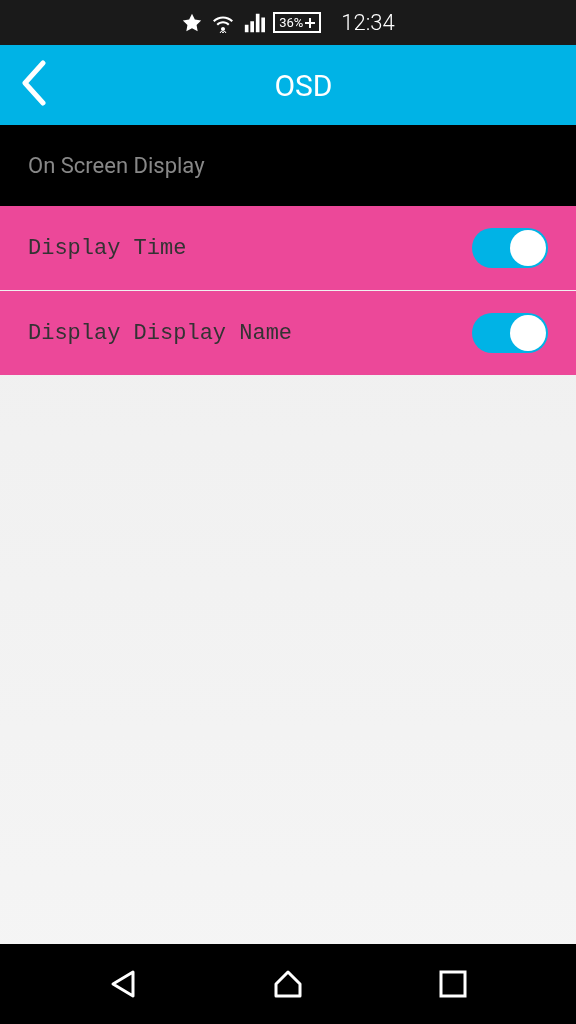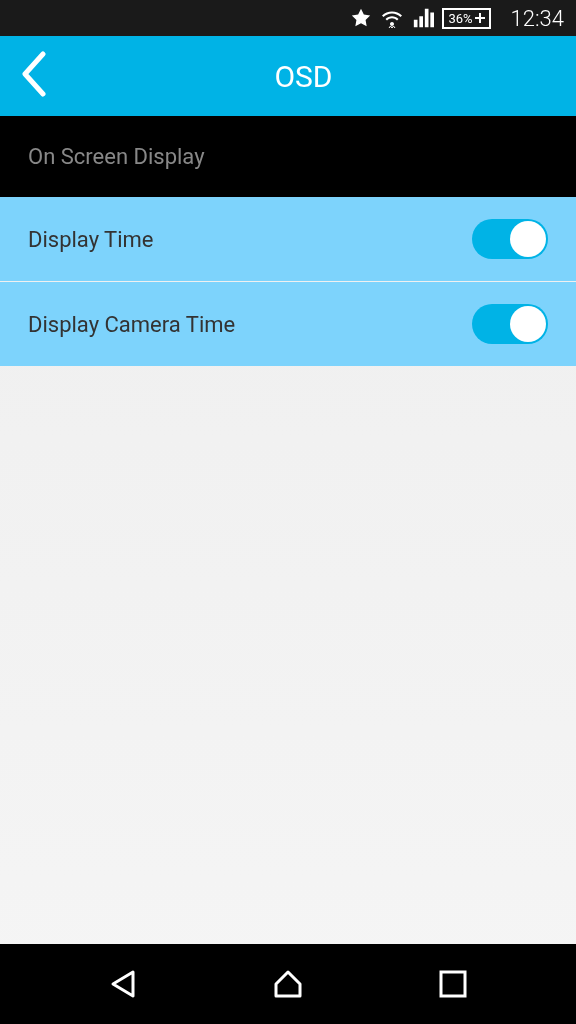--- a/index.html
+++ b/index.html
@@ -9,25 +9,25 @@
     }
     body {
       width: 576px;
       height: 1024px;
       font-family: -apple-system, BlinkMacSystemFont, "Segoe UI", Roboto, sans-serif;
       background: linear-gradient(to bottom, #eeeeee, #f5f5f5);
       overflow: hidden;
       position: relative;
     }
     .status-bar {
-      height: 36px;
+      height: 45px;
       background: #1a1a1a;
       display: flex;
       align-items: center;
-      justify-content: flex-end;
+      justify-content: center;
       padding: 0 12px;
       color: white;
       gap: 8px;
     }
     .status-icon {
       display: inline-flex;
       align-items: center;
     }
     .battery {
       display: inline-flex;
@@ -68,21 +68,22 @@
       font-size: 30px;
       font-weight: 400;
     }
     .section-header {
       background: #000000;
       padding: 28px 28px;
       color: #888;
       font-size: 22px;
     }
     .settings-list {
-      background: #7dd3fc;
+      background: #ec4899;
+      font-family: Liberation Mono, monospace;
     }
     .setting-row {
       display: flex;
       align-items: center;
       padding: 22px 28px;
       border-bottom: 1px solid #f0f0f0;
     }
     .setting-row:last-child {
       border-bottom: none;
     }
@@ -171,21 +172,21 @@
 </div>
 
 <div class="section-header">On Screen Display</div>
 
 <div class="settings-list">
   <div class="setting-row">
     <div class="setting-label">Display Time</div>
     <div class="toggle on"></div>
   </div>
   <div class="setting-row">
-    <div class="setting-label">Display Camera Time</div>
+    <div class="setting-label">Display Display Name</div>
     <div class="toggle on"></div>
   </div>
 </div>
 
 <div class="nav-bar">
   <div class="nav-button">
     <svg width="36" height="36" viewBox="0 0 36 36">
       <path d="M28 6 L8 18 L28 30 Z" stroke="white" stroke-width="3" fill="none" stroke-linejoin="round"></path>
     </svg>
   </div>

